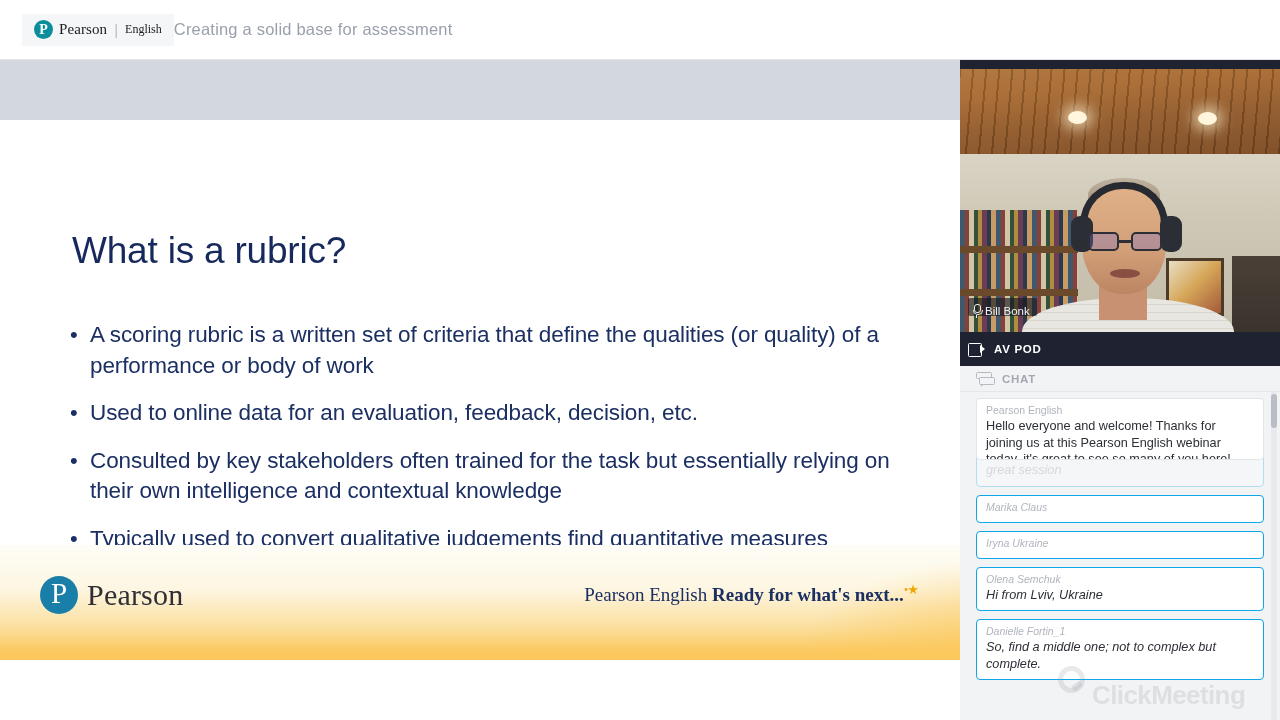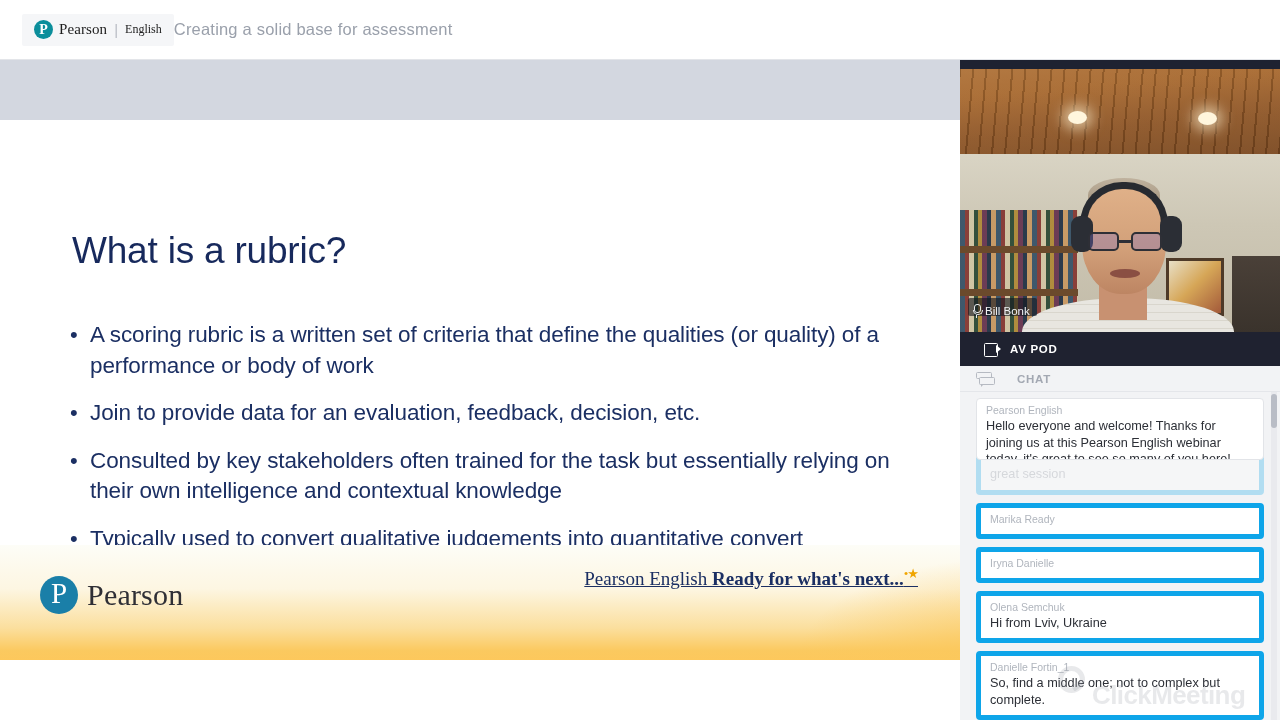--- a/index.html
+++ b/index.html
@@ -94,24 +94,23 @@
     width: 38px; height: 38px; border-radius: 50%; background: #1a7fa8;
     color: #fff; font-family: "Liberation Serif", serif; font-size: 29px;
     display: flex; align-items: center; justify-content: center; line-height: 1;
     padding-bottom: 3px;
   }
   .footer-p-word {
     font-family: "Liberation Serif", serif; font-size: 30px; color: #2f2f35;
     letter-spacing: .2px;
   }
   .footer-tag {
-    position: absolute; right: 42px; bottom: 70px;
+    position: absolute; right: 42px; bottom: 54px;
     font-family: "Liberation Serif", serif; font-size: 19px; color: #1b2f63;
     white-space: nowrap;
-    text-decoration: underline;
   }
   .footer-tag b { font-weight: bold; }
   .footer-star {
     color: #f0a500; font-size: 13px; vertical-align: super; letter-spacing: -1px;
   }
 
   
   .rail {
     position: absolute; left: 960px; top: 0; width: 320px; height: 720px;
     background: #f2f3f5;
@@ -228,39 +227,39 @@
     content:""; position:absolute; left:0.5px; top:6px; width:8px; height:4px;
     border:1.3px solid #eceef1; border-top:none; border-radius:0 0 5px 5px;
   }
   .mic-stem {
     position:absolute; left:4px; top:10.5px; width:1.3px; height:3px; background:#eceef1;
   }
 
   
   .avpod {
     position: absolute; left: 0; top: 332px; width: 320px; height: 34px;
-    background: #1f2230; display: flex; align-items: center; padding-left: 24px; gap: 9px;
+    background: #1f2230; display: flex; align-items: center; padding-left: 8px; gap: 9px;
   }
   .avpod-label { color: #ffffff; font-size: 11.5px; font-weight: bold; letter-spacing: .7px; }
   .cam-ico { width: 17px; height: 12px; position: relative; flex: 0 0 17px; }
   .cam-ico:before {
     content:""; position:absolute; left:0; top:0; width:12px; height:12px;
     border:1.6px solid #fff; border-radius:1.5px;
   }
   .cam-ico:after {
     content:""; position:absolute; right:0; top:2px;
     border-top: 4px solid transparent; border-bottom: 4px solid transparent;
     border-left: 5px solid #fff;
   }
 
   
   .chathead {
     position: absolute; left: 0; top: 366px; width: 320px; height: 26px;
     background: #f2f3f5; border-bottom: 1px solid #e4e6ea;
-    display: flex; align-items: center; padding-left: 16px; gap: 24px;
+    display: flex; align-items: center; padding-left: 16px; gap: 9px;
   }
   .chathead-label { color: #a3a8b2; font-size: 11.5px; font-weight: bold; letter-spacing: .7px; }
   .chat-ico { width: 17px; height: 13px; position: relative; flex: 0 0 17px; }
   .chat-ico:before {
     content:""; position:absolute; left:0; top:0; width:14px; height:5px;
     border:1.5px solid #b6bac2; border-radius:1.5px;
   }
   .chat-ico:after {
     content:""; position:absolute; left:3px; top:5px; width:14px; height:6px;
     border:1.5px solid #b6bac2; border-radius:1.5px; background:#f2f3f5;
@@ -269,22 +268,22 @@
     position:absolute; left:5px; top:11px; width:0; height:0;
     border-left:4px solid #b6bac2; border-bottom:4px solid transparent;
   }
 
   
   .chatlist {
     position: absolute; left: 0; top: 392px; width: 320px; height: 328px;
     background: #f2f3f5; overflow: hidden; padding: 6px 16px 0 16px;
   }
   .bubble {
-    background: #ffffff; border: 5px solid #0ea5e9; border-radius: 4px;
-    padding: 5px 9px 7px 9px; margin-bottom: 8px;
+    background: #ffffff; border: 1px solid #0ea5e9; border-radius: 4px;
+    padding: 5px 9px 7px 9px; margin-bottom: 8px; font-style: italic;
   }
   .bub-author { font-size: 10.5px; color: #b0b5bd; margin-bottom: 2px; }
   .bub-text { font-size: 12.7px; color: #2c2f36; line-height: 16.5px; }
   .bub-text a { color: #3aa9c4; text-decoration: underline; word-break: break-all; }
 
   .bubble.ghost { opacity: .28; margin-bottom: 8px; }
   .bubble.ghost .bub-text { color: #8e939c; }
 
   
   .pinned {
@@ -345,29 +344,29 @@
     <div class="slide">
       <div class="slide-title">What is a rubric?</div>
 
       <div class="bullets">
         <div class="bullet">
           <span class="bullet-dot">•</span>
           <span class="bullet-text">A scoring rubric is a written set of criteria that define the qualities (or quality) of a performance or body of work</span>
         </div>
         <div class="bullet">
           <span class="bullet-dot">•</span>
-          <span class="bullet-text">Join to provide data for an evaluation, feedback, decision, etc.</span>
+          <span class="bullet-text">Used to online data for an evaluation, feedback, decision, etc.</span>
         </div>
         <div class="bullet">
           <span class="bullet-dot">•</span>
           <span class="bullet-text">Consulted by key stakeholders often trained for the task but essentially relying on their own intelligence and contextual knowledge</span>
         </div>
         <div class="bullet">
           <span class="bullet-dot">•</span>
-          <span class="bullet-text">Typically used to convert qualitative judgements into quantitative convert</span>
+          <span class="bullet-text">Typically used to convert qualitative judgements find quantitative measures</span>
         </div>
       </div>
 
       <div class="slide-footer">
         <div class="slide-footer-curve"></div>
         <div class="footer-logo">
           <span class="footer-p">P</span>
           <span class="footer-p-word">Pearson</span>
         </div>
         <div class="footer-tag"><span>Pearson English </span><b>Ready for what's next...</b><span class="footer-star">•★</span></div>
@@ -424,25 +423,25 @@
     <div class="chatlist">
 
       <div style="height:56px"></div>
 
       <div class="bubble ghost">
         <div class="bub-author"></div>
         <div class="bub-text">great session</div>
       </div>
 
       <div class="bubble">
-        <div class="bub-author">Marika Ready</div>
+        <div class="bub-author">Marika Claus</div>
       </div>
 
       <div class="bubble">
-        <div class="bub-author">Iryna Danielle</div>
+        <div class="bub-author">Iryna Ukraine</div>
       </div>
 
       <div class="bubble">
         <div class="bub-author">Olena Semchuk</div>
         <div class="bub-text">Hi from Lviv, Ukraine</div>
       </div>
 
       <div class="bubble">
         <div class="bub-author">Danielle Fortin_1</div>
         <div class="bub-text">So, find a middle one; not to complex but complete.</div>

